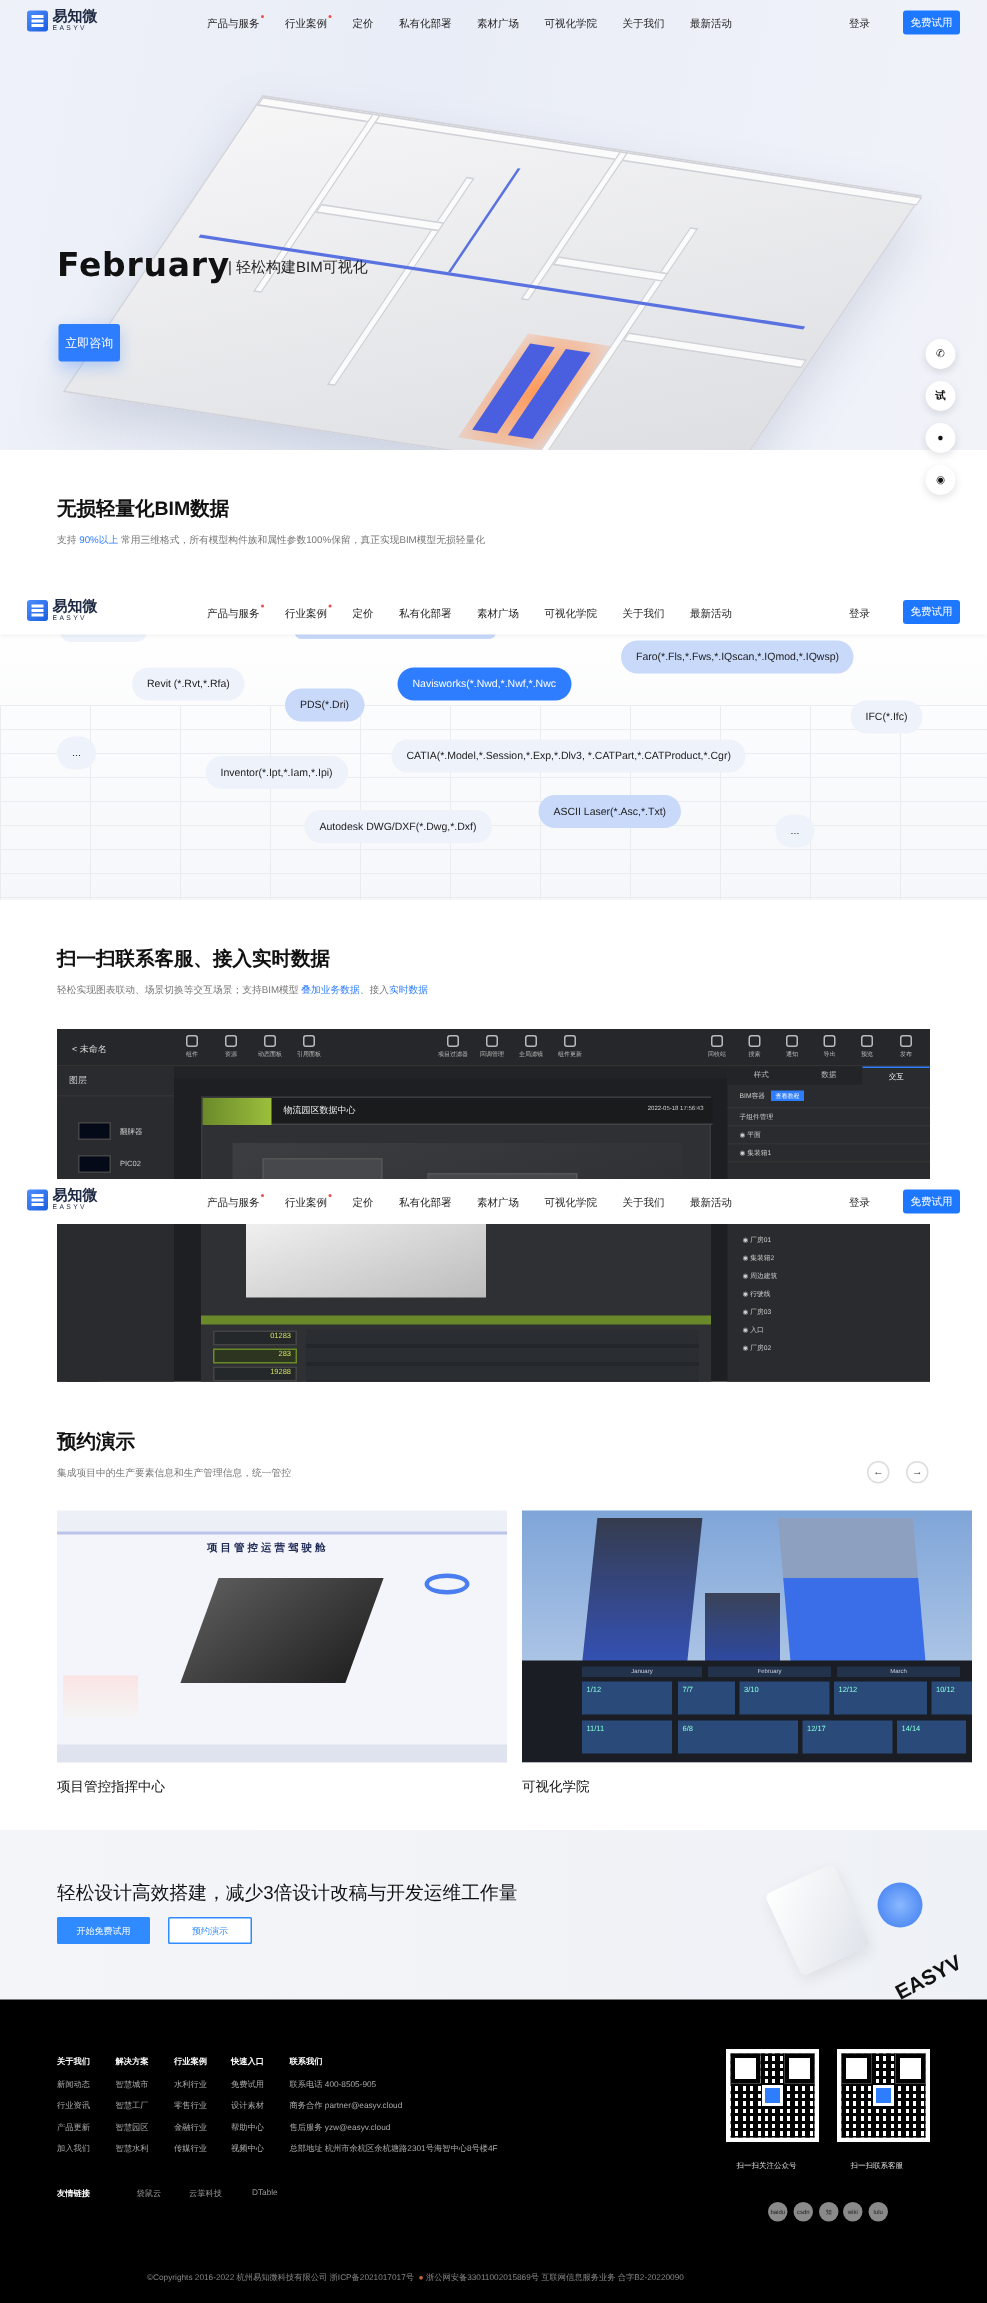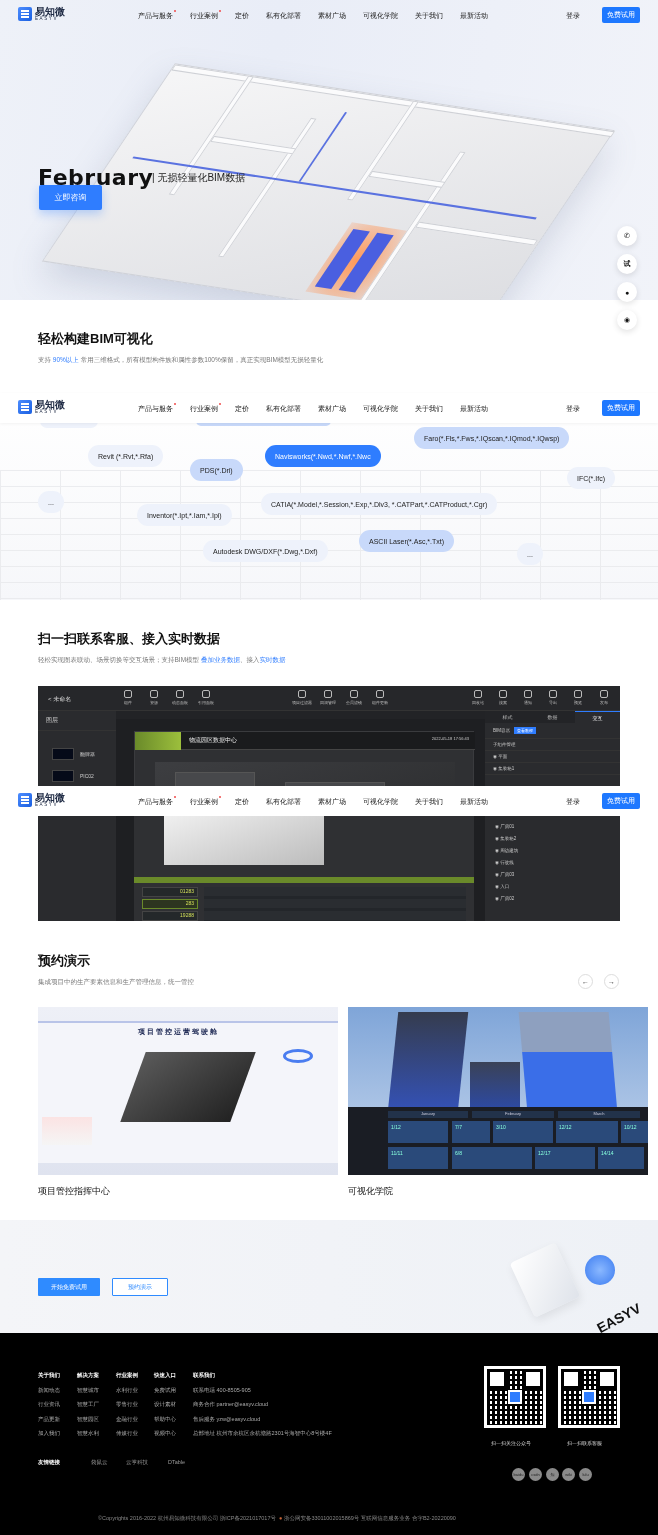--- a/index.html
+++ b/index.html
@@ -17,21 +17,21 @@
 .nav .items span.dot:after{content:"";position:absolute;right:-3px;top:-1px;width:2px;height:2px;border-radius:50%;background:#ef4b4b}
 .nav .login{position:absolute;left:566px;top:11px}
 .nav .trial{position:absolute;left:602px;top:7px;width:38px;height:16px;background:#1e78ff;color:#fff;border-radius:2px;font-size:7px;display:flex;align-items:center;justify-content:center}
 .hero{position:absolute;left:0;top:0;width:658px;height:300px;background:linear-gradient(100deg,#eef1f8 0%,#e9edf7 40%,#f1f3f9 100%);overflow:hidden}
 .building{position:absolute;left:120px;top:55px;width:520px;height:240px;transform:skewX(-28deg) rotate(8deg);transform-origin:0 0}
 .bfloor{position:absolute;left:60px;top:0;width:480px;height:200px;background:linear-gradient(160deg,#f6f6f7,#dcdde1);border:1px solid #d0d2d8;box-shadow:6px 14px 30px rgba(120,130,160,.25)}
 .wall{position:absolute;background:#fbfbfc;border:1px solid #cfd1d6}
 .pipe{position:absolute;background:#5a72e0;height:2px}
 .hero-title{position:absolute;left:38px;top:165px;font-size:22px;font-weight:900;letter-spacing:0.5px;color:#111;font-family:"DejaVu Sans",sans-serif}
 .hero-sub{position:absolute;left:152px;top:171px;font-size:10px;color:#222}
-.hero-btn{position:absolute;left:39px;top:185px;width:63px;height:25px;background:#2f7dff;color:#fff;font-size:8px;border-radius:2px;display:flex;align-items:center;justify-content:center;box-shadow:0 4px 10px rgba(47,125,255,.3)}
+.hero-btn{position:absolute;left:39px;top:216px;width:41px;height:25px;background:#2f7dff;color:#fff;font-size:8px;border-radius:2px;display:flex;align-items:center;justify-content:center;box-shadow:0 4px 10px rgba(47,125,255,.3)}
 .float-btns{position:absolute;left:617px;top:226px;z-index:6}
 .float-btns div{width:20px;height:20px;border-radius:50%;background:#fff;box-shadow:0 2px 6px rgba(0,0,0,.12);margin-bottom:8px;display:flex;align-items:center;justify-content:center;font-size:7px;color:#111;font-weight:bold}
 .sec-title{position:absolute;font-size:13px;font-weight:bold;color:#111}
 .sec-desc{position:absolute;font-size:6.5px;color:#777}
 .sec-desc b{color:#2f7dff;font-weight:normal}
 .formats{position:absolute;left:0;top:400px;width:658px;height:200px;background:linear-gradient(#fff,#f6f7fa);overflow:hidden}
 .grid{position:absolute;left:0;top:70px;width:658px;height:130px;background-image:linear-gradient(#e8e9ec 1px,transparent 1px),linear-gradient(90deg,#e8e9ec 1px,transparent 1px);background-size:60px 16px;opacity:.8}
 .pill{position:absolute;height:22px;border-radius:11px;background:#dfe8fb;font-size:7px;color:#222;display:flex;align-items:center;justify-content:center;padding:0 10px;white-space:nowrap}
 .pill.light{background:#eef2fb}
 .pill.mid{background:#c8d9fa}
@@ -93,21 +93,21 @@
       <div class="wall" style="left:266px;top:70px;width:80px;height:6px"></div>
       <div class="wall" style="left:346px;top:110px;width:130px;height:6px"></div>
       <div class="pipe" style="left:20px;top:90px;width:440px"></div>
       <div class="pipe" style="left:200px;top:20px;width:2px;height:70px"></div>
       <div style="position:absolute;left:280px;top:120px;width:60px;height:70px;background:radial-gradient(#ff9a5a,rgba(255,140,80,.2));"></div>
       <div style="position:absolute;left:286px;top:126px;width:18px;height:58px;background:#4a5fe0;"></div>
       <div style="position:absolute;left:312px;top:126px;width:18px;height:58px;background:#4a5fe0;"></div>
     </div>
   </div>
   <div class="hero-title">February</div>
-  <div class="hero-sub">| 无损轻量化BIM数据</div>
+  <div class="hero-sub">| 轻松构建BIM可视化</div>
   <div class="hero-btn">立即咨询</div>
 </div>
 
 <div class="nav" style="top:0">
   <div class="logo">
     <div class="mark"></div>
     <div class="txt">
         <div class="cn">易知微</div>
         <div class="en">EASYV</div>
       </div>
@@ -126,21 +126,21 @@
   <div class="trial">免费试用</div>
 </div>
 
 <div class="float-btns">
   <div>✆</div>
   <div>试</div>
   <div>●</div>
   <div>◉</div>
 </div>
 
-<div class="sec-title" style="left:38px;top:330px">轻松构建BIM可视化</div>
+<div class="sec-title" style="left:38px;top:330px">无损轻量化BIM数据</div>
 <div class="sec-desc" style="left:38px;top:356px"><span>支持 </span><b>90%以上</b><span> 常用三维格式，所有模型构件族和属性参数100%保留，真正实现BIM模型无损轻量化</span></div>
 
 <div class="formats">
   <div class="grid"></div>
   <div class="pill light" style="left:40px;top:14px;width:58px;height:14px;top:14px"></div>
   <div class="pill mid" style="left:196px;top:16px;width:135px;height:10px"></div>
   <div class="pill mid" style="left:414px;top:27px">Faro(*.Fls,*.Fws,*.IQscan,*.IQmod,*.IQwsp)</div>
   <div class="pill light" style="left:88px;top:45px">Revit (*.Rvt,*.Rfa)</div>
   <div class="pill active" style="left:265px;top:45px">Navisworks(*.Nwd,*.Nwf,*.Nwc</div>
   <div class="pill mid" style="left:190px;top:59px">PDS(*.Dri)</div>
@@ -334,20 +334,21 @@
     <div class="abs" style="left:273px;top:14px;width:27px;height:22px;background:#2a4a7a;font-size:5px;color:#8fd;padding:3px">10/12</div>
     <div class="abs" style="left:40px;top:40px;width:60px;height:22px;background:#2a4a7a;font-size:5px;color:#8fd;padding:3px">11/11</div>
     <div class="abs" style="left:104px;top:40px;width:80px;height:22px;background:#2a4a7a;font-size:5px;color:#8fd;padding:3px">6/8</div>
     <div class="abs" style="left:187px;top:40px;width:60px;height:22px;background:#2a4a7a;font-size:5px;color:#8fd;padding:3px">12/17</div>
     <div class="abs" style="left:250px;top:40px;width:46px;height:22px;background:#2a4a7a;font-size:5px;color:#8fd;padding:3px">14/14</div>
   </div>
 </div>
 <div class="card-label" style="left:348px">可视化学院</div>
 
 <div class="cta">
+  <h2>轻松设计高效搭建，减少3倍设计改稿与开发运维工作量</h2>
   <div class="b1">开始免费试用</div>
   <div class="b2">预约演示</div>
   <div class="abs" style="left:520px;top:30px;width:50px;height:60px;background:linear-gradient(135deg,#fff,#dfe3ea);transform:rotate(-25deg);border-radius:4px;box-shadow:0 4px 10px rgba(0,0,0,.08)"></div>
   <div class="abs" style="left:585px;top:35px;width:30px;height:30px;border-radius:50%;background:radial-gradient(#8ab8ff,#3b7bf0)"></div>
   <div class="abs" style="left:595px;top:90px;font-size:14px;font-weight:900;transform:rotate(-28deg);color:#111">EASYV</div>
 </div>
 
 <footer>
   <div class="fcol" style="left:38px">
     <div class="h">关于我们</div>

